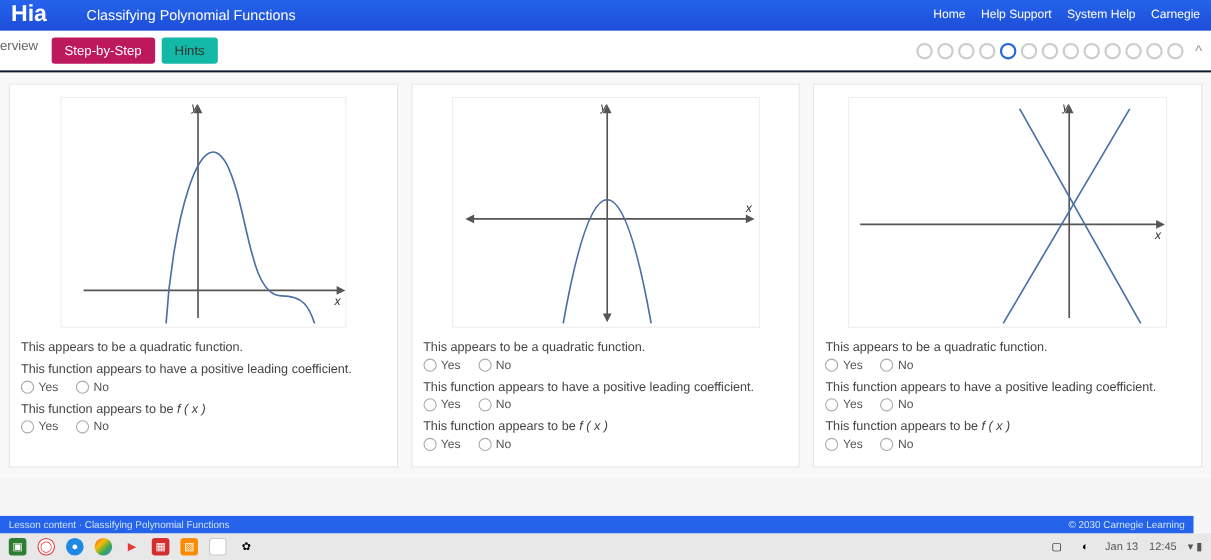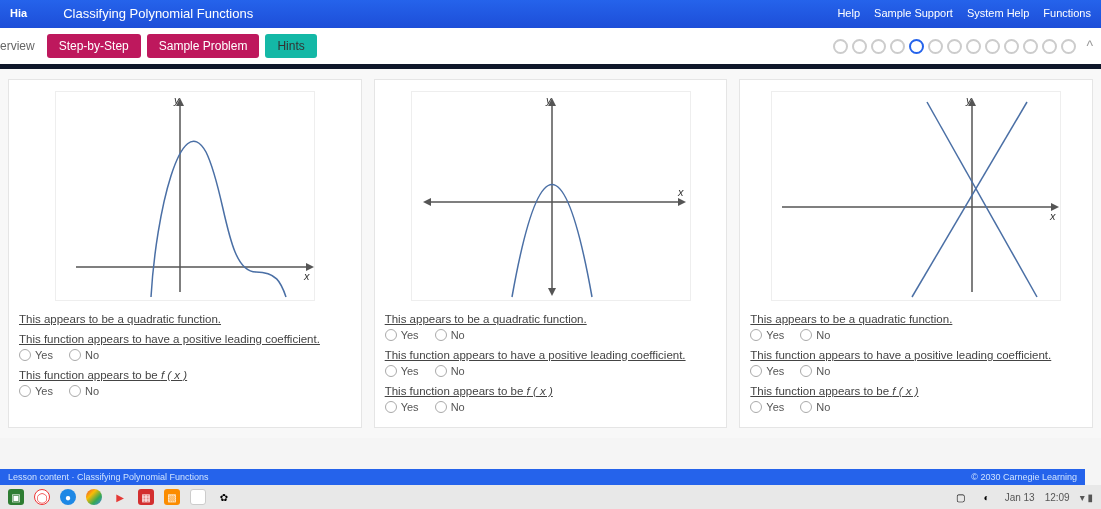--- a/index.html
+++ b/index.html
@@ -1,63 +1,62 @@
 <!DOCTYPE html>
 <html><head>
 <meta charset="utf-8">
 <style>
   * { box-sizing: border-box; margin: 0; padding: 0; }
   body { font-family: Arial, sans-serif; background: #f5f5f5; width: 1101px; height: 509px; overflow: hidden; }
   .header { background: linear-gradient(#2563eb, #1d4ed8); color: #fff; display: flex; align-items: center; padding: 4px 10px 6px; height: 28px; }
-  .logo { font-size: 11px; font-weight: bold; margin-right: 12px; }
+  .logo { font-size: 21px; font-weight: bold; margin-right: 12px; }
   .page-title { font-size: 13px; font-weight: 500; margin-left: 24px; }
   .header-right { margin-left: auto; display: flex; gap: 14px; font-size: 11px; }
-  .sub-bar { background: #fff; display: flex; align-items: center; padding: 6px 0 6px 0; border-bottom: 5px solid #0f172a; }
+  .sub-bar { background: #fff; display: flex; padding: 6px 0 6px 0; border-bottom: 2px solid #0f172a; }
   .overview { color: #666; font-size: 12px; padding: 0 12px 0 0; }
   .pill { border-radius: 3px; padding: 5px 12px; font-size: 12px; color: #fff; margin-right: 6px; cursor: pointer; }
   .pill.blue { background: #be185d; }
   .pill.yellow { background: #14b8a6; color: #333; }
   .progress-dots { margin-left: auto; display: flex; gap: 4px; align-items: center; padding-right: 8px; }
   .dot { width: 15px; height: 15px; border: 2px solid #ccc; border-radius: 50%; }
   .dot.active { border-color: #2563eb; }
   .caret-up { color: #999; font-size: 14px; margin-left: 6px; }
   .content { display: flex; gap: 12px; padding: 10px 8px; background: #f8f8f8; }
   .card { flex: 1; background: #fff; border: 1px solid #e5e5e5; padding: 8px 10px 10px; }
   .graph-box { width: 100%; height: 215px; display: flex; justify-content: center; align-items: center; margin-bottom: 10px; }
   .graph-svg { border: 1px solid #eee; }
-  .q-text { font-size: 11.5px; color: #444; margin: 8px 0 4px; text-decoration: underline; }
+  .q-text { font-size: 11.5px; color: #444; margin: 8px 0 4px; }
   .opts { display: flex; gap: 16px; align-items: flex-end; margin-bottom: 4px; }
   .opt { display: flex; align-items: center; gap: 4px; font-size: 11px; color: #555; }
   .radio { width: 12px; height: 12px; border: 1.5px solid #aaa; border-radius: 50%; display: inline-block; }
   .selected-no { font-size: 11px; color: #555; margin: 2px 0 6px 18px; }
   .footer-lesson { background: #2563eb; color: #cfe3ff; font-size: 9px; padding: 3px 8px; position: absolute; bottom: 24px; left: 0; right: 16px; }
   .task-bar { position: absolute; bottom: 0; left: 0; right: 0; height: 24px; background: #e8e8e8; display: flex; align-items: center; padding: 0 8px; gap: 10px; }
   .task-bar .spacer { flex: 1; }
   .task-icons { display: flex; gap: 10px; margin: 0 auto; }
   .ticon { width: 16px; height: 16px; border-radius: 3px; display: inline-flex; align-items: center; justify-content: center; font-size: 10px; }
   .clock { font-size: 10px; color: #555; }
 </style>
 </head>
 <body>
 
 <div class="header">
   <span class="logo">Hia</span>
   <span class="page-title">Classifying Polynomial Functions</span>
   <div class="header-right">
-    <span>Help</span>
-    <span>Sample Support</span>
+    <span>Home</span>
+    <span>Help Support</span>
     <span>System Help</span>
-    <span>Functions</span>
+    <span>Carnegie</span>
   </div>
 </div>
 
 <div class="sub-bar">
   <span class="overview">erview</span>
   <span class="pill blue">Step-by-Step</span>
-  <span class="pill blue">Sample Problem</span>
   <span class="pill yellow">Hints</span>
   <div class="progress-dots">
     <span class="dot"></span>
     <span class="dot"></span>
     <span class="dot"></span>
     <span class="dot"></span>
     <span class="dot active"></span>
     <span class="dot"></span>
     <span class="dot"></span>
     <span class="dot"></span>
@@ -222,15 +221,15 @@
     <span class="ticon" style="color:#e53935">▶</span>
     <span class="ticon" style="background:#d32f2f;color:#fff">▦</span>
     <span class="ticon" style="background:#fb8c00;color:#fff">▧</span>
     <span class="ticon" style="background:#fff;border:1px solid #ccc"></span>
     <span class="ticon">✿</span>
   </div>
   <span class="spacer"></span>
   <span class="ticon">▢</span>
   <span class="ticon">◐</span>
   <span class="clock">Jan 13</span>
-  <span class="clock">12:09</span>
+  <span class="clock">12:45</span>
   <span class="clock">▾ ▮</span>
 </div>
 
 </body></html>

